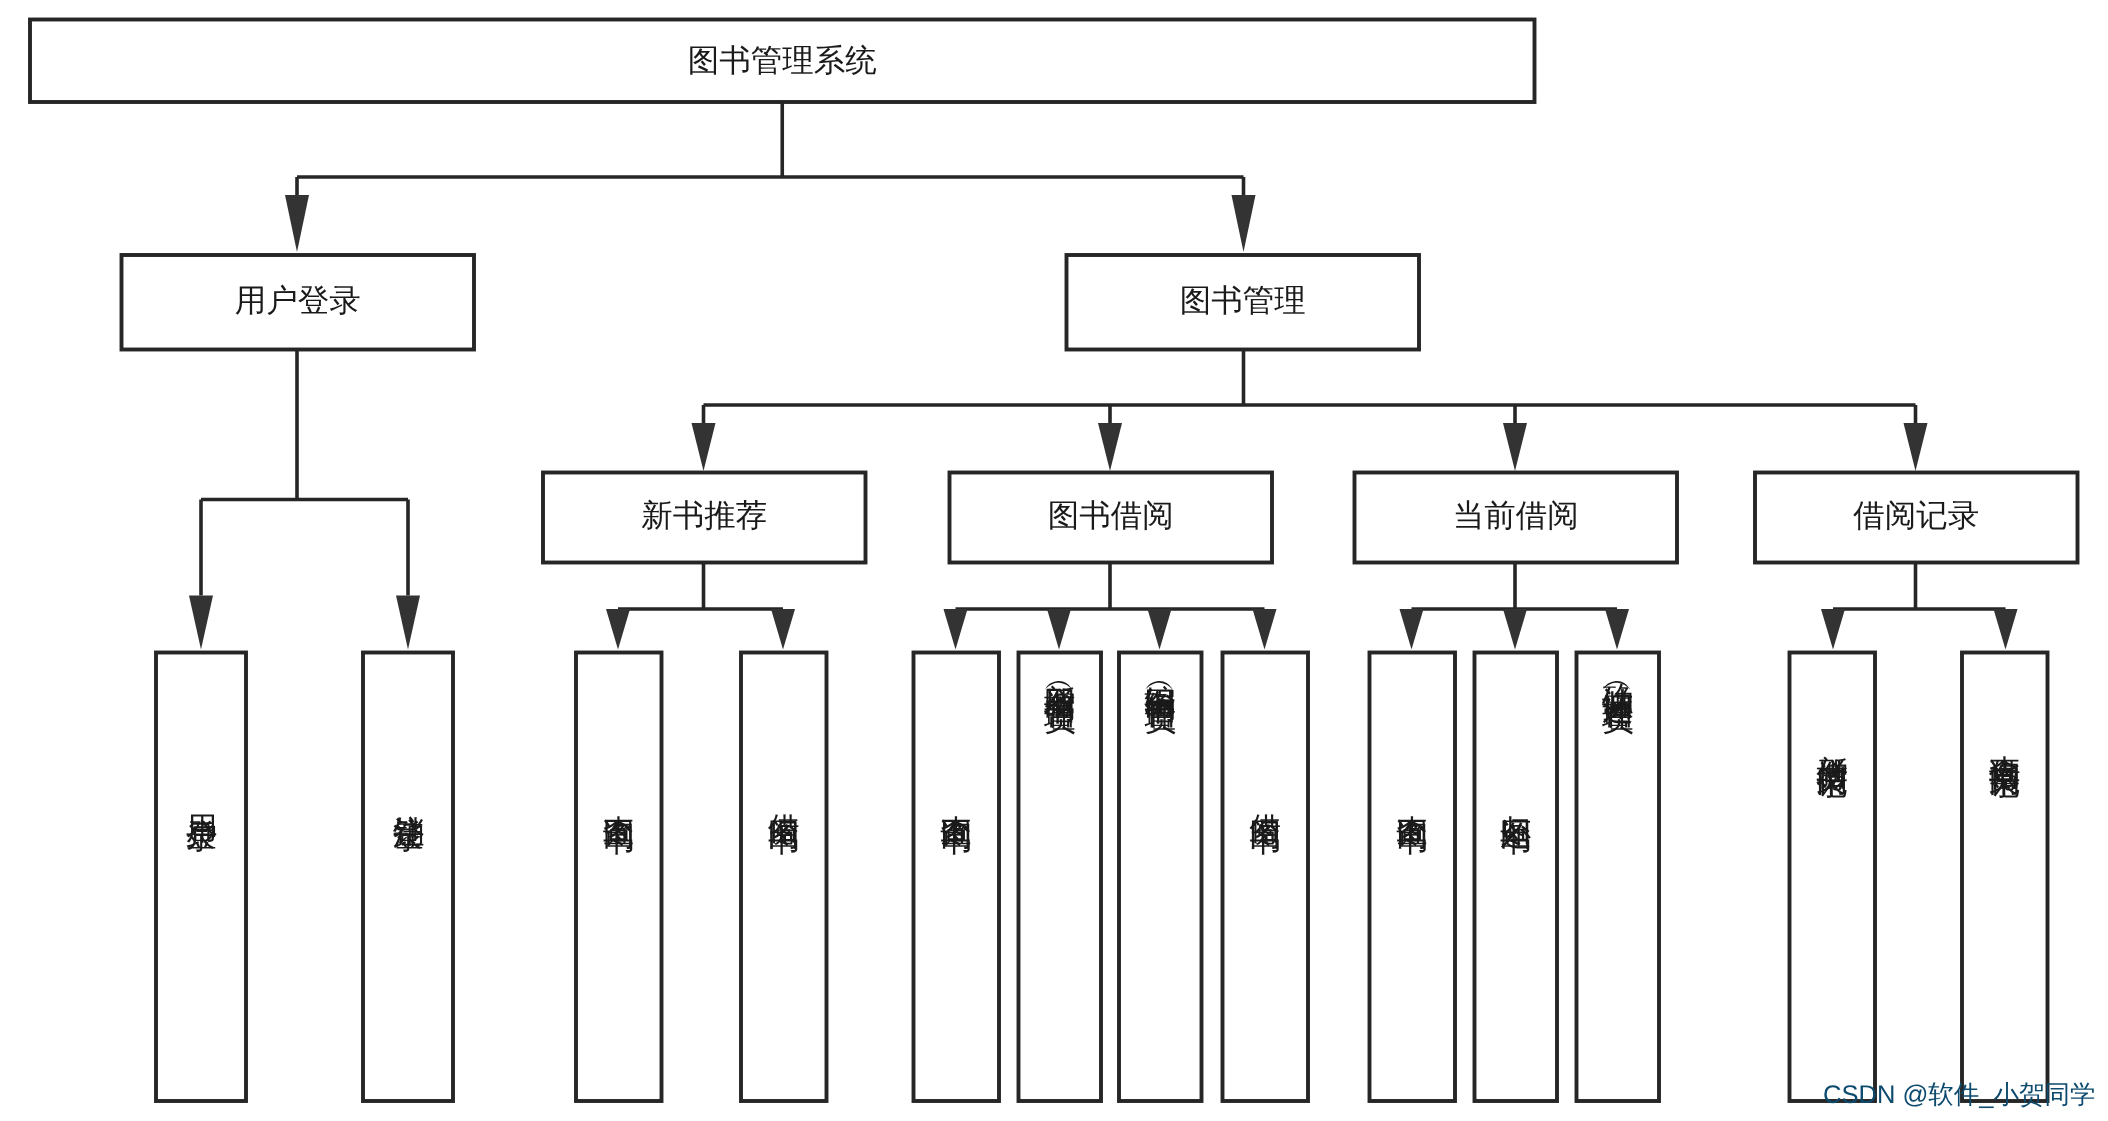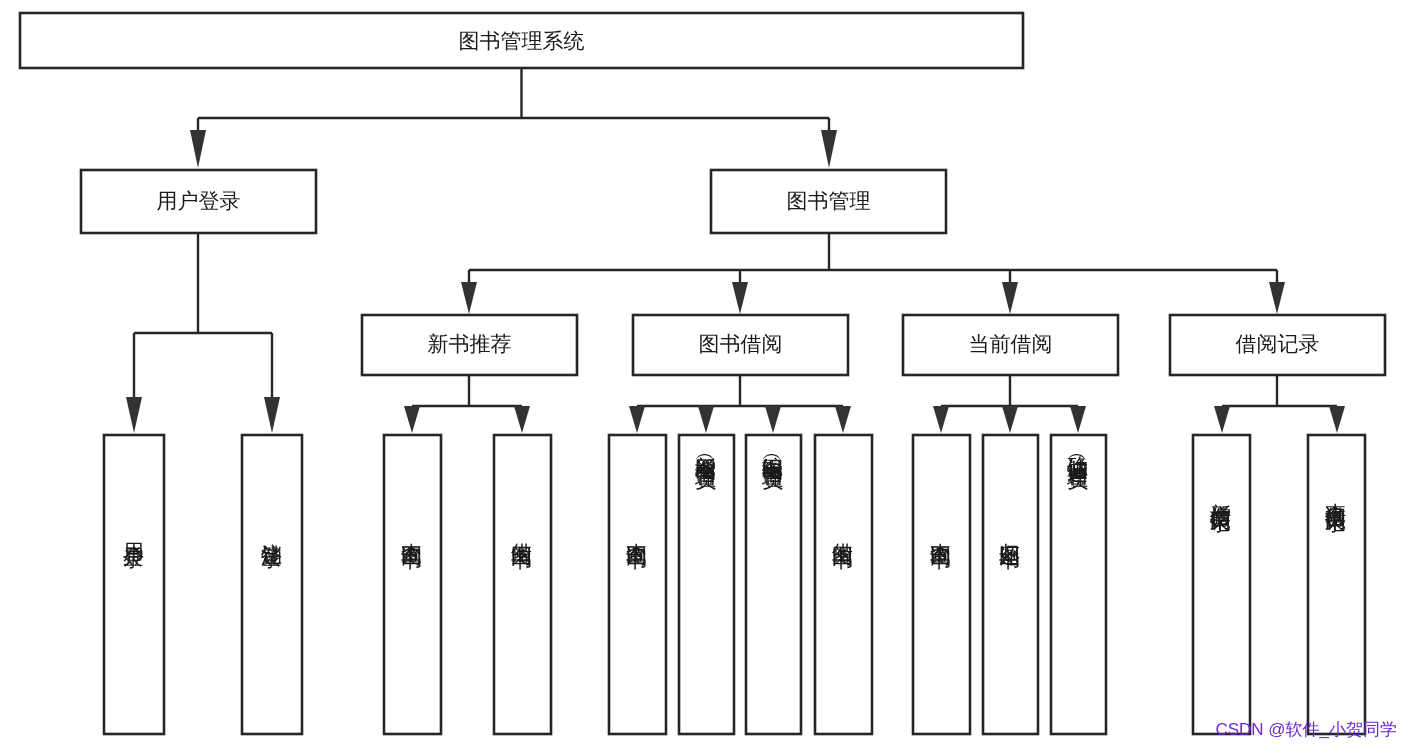--- a/index.html
+++ b/index.html
@@ -57,21 +57,21 @@
     text-orientation: upright;
     text-anchor: middle;
     letter-spacing: 2px;
   }
   .watermark-text {
     position: absolute;
     right: 8px;
     bottom: 6px;
     font-family: "Liberation Sans", "DejaVu Sans", sans-serif;
     font-size: 17px;
-    color: #6d28d9;
+    color: #0c4a6e;
     white-space: nowrap;
     pointer-events: none;
     user-select: none;
   }
 </style>
 </head>
 <body>
 
 <div id="diagram-root">
 

